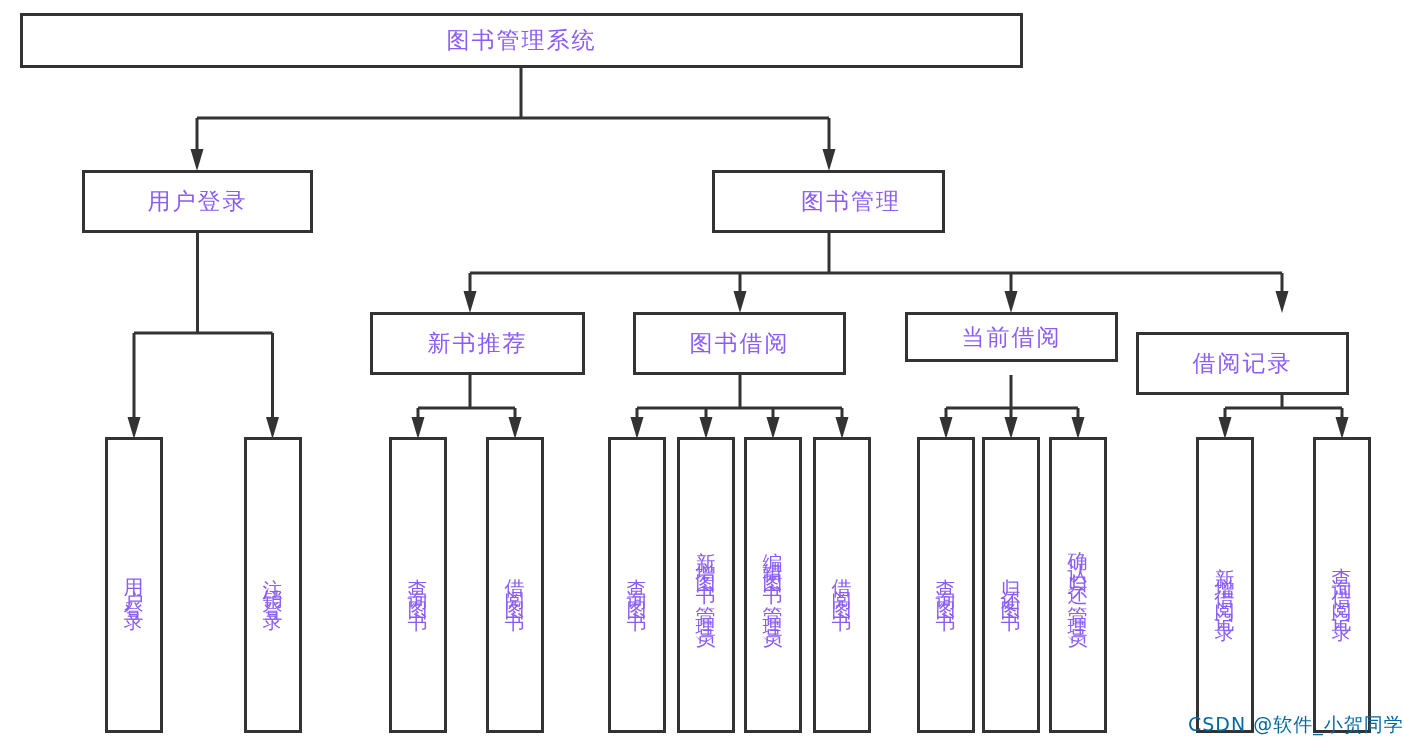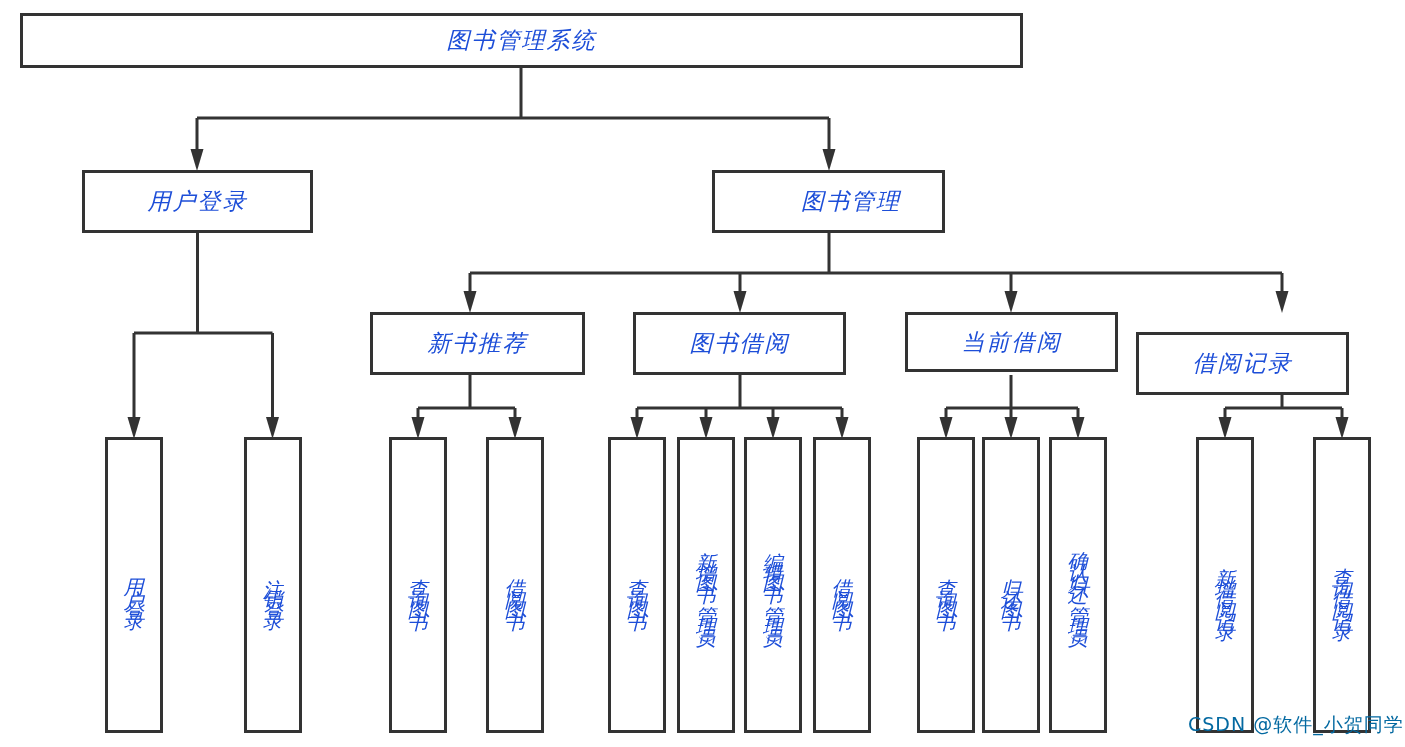--- a/index.html
+++ b/index.html
@@ -20,25 +20,24 @@
     left: 0;
     top: 0;
     width: 1405px;
     height: 747px;
   }
   .node {
     position: absolute;
     box-sizing: border-box;
     border: 3px solid #333333;
     background: #ffffff;
-    color: #1d4ed8;
+    color: #8b5cf6;
     display: flex;
     align-items: center;
     justify-content: center;
-    font-style: italic;
   }
   .h-node {
     font-size: 23px;
     letter-spacing: 2px;
     white-space: nowrap;
   }
   .v-node {
     writing-mode: vertical-rl;
     text-orientation: mixed;
     font-size: 20px;
@@ -126,21 +125,21 @@
   <div class="node h-node" style="left:20px; top:13px; width:1003px; height:55px;">图书管理系统</div>
 
   <div class="node h-node" style="left:82px; top:170px; width:231px; height:63px;">用户登录</div>
 
   <div class="node h-node" style="left:712px; top:170px; width:233px; height:63px;padding-left:45px;">图书管理</div>
 
   <div class="node h-node" style="left:363px; top:312px; width:215px; height:63px;margin-left:7px;">新书推荐</div>
 
   <div class="node h-node" style="left:633px; top:312px; width:213px; height:63px;">图书借阅</div>
 
-  <div class="node h-node" style="left:905px; top:312px; width:213px; height:60px;">当前借阅</div>
+  <div class="node h-node" style="left:905px; top:312px; width:213px; height:50px;">当前借阅</div>
 
   <div class="node h-node" style="left:1136px; top:312px; width:213px; height:63px;margin-top:20px;">借阅记录</div>
 
   <div class="node v-node" style="left:105px;">用户登录</div>
 
   <div class="node v-node" style="left:244px;">注销登录</div>
 
   <div class="node v-node" style="left:389px;">查询图书</div>
 
   <div class="node v-node" style="left:486px;">借阅图书</div>

